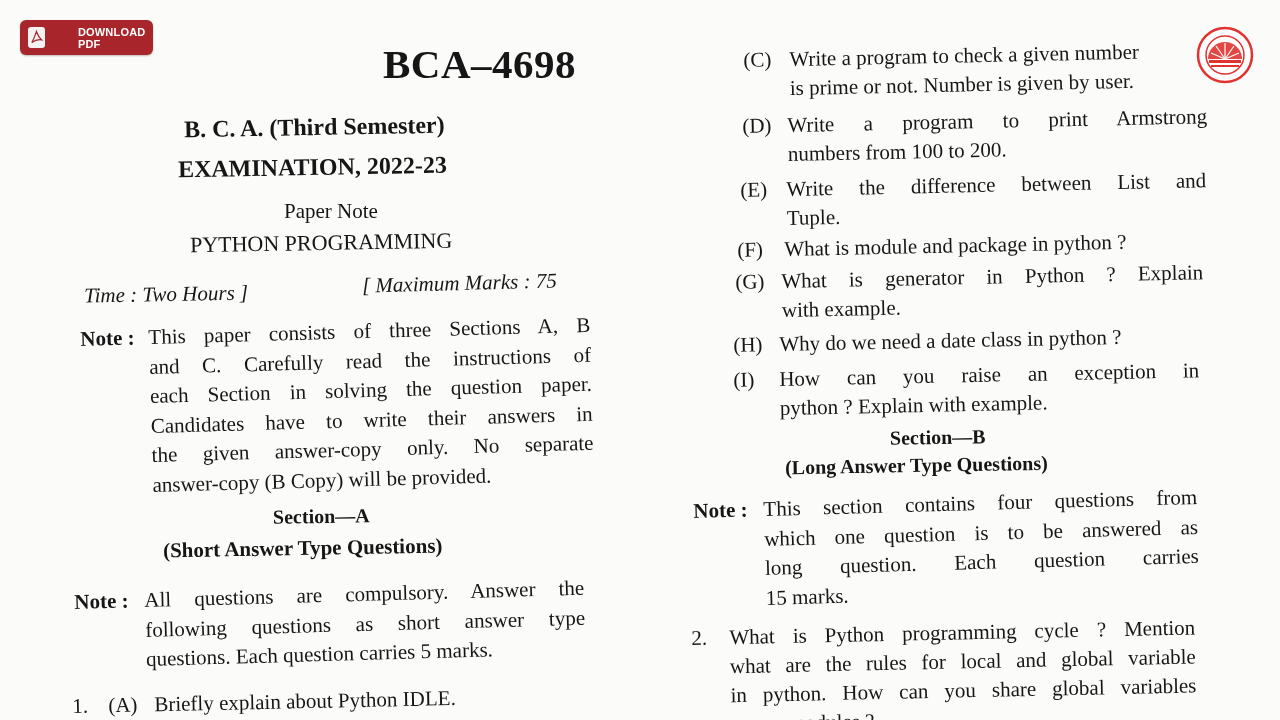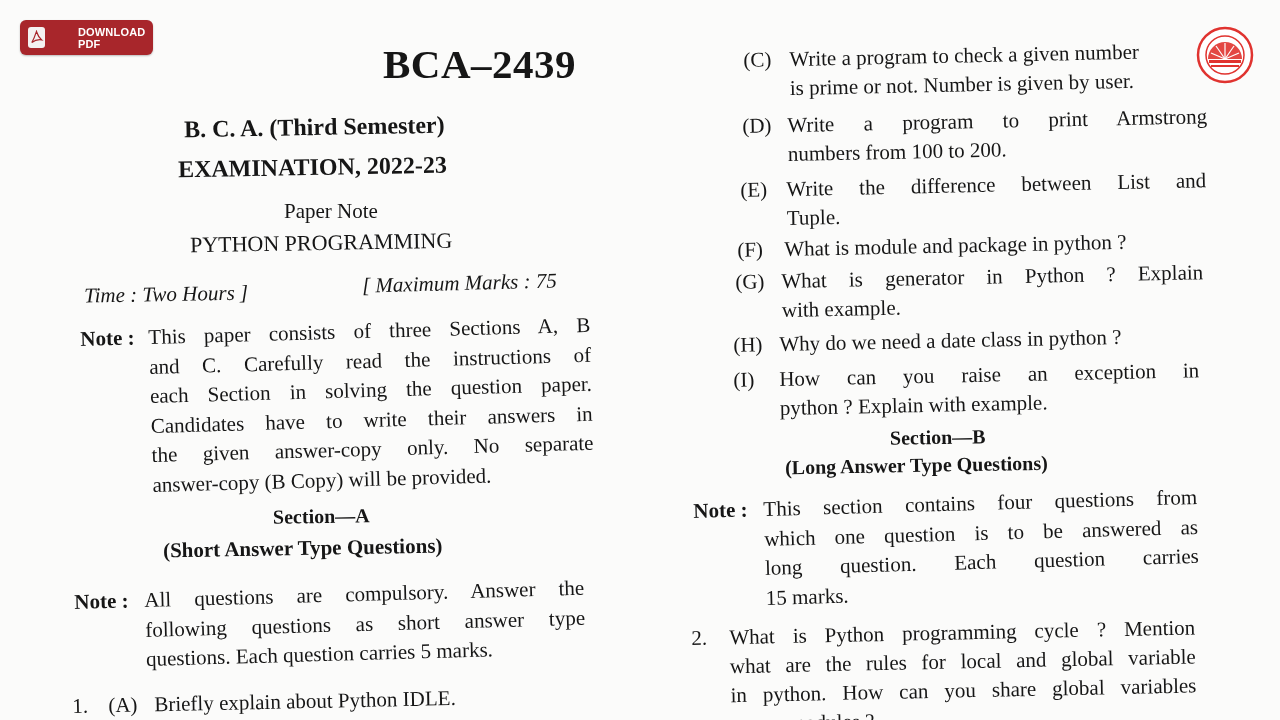--- a/index.html
+++ b/index.html
@@ -69,21 +69,21 @@
         <line x1="29" y1="33" x2="20" y2="20"></line>
       <line x1="29" y1="33" x2="38" y2="20"></line>
         <line x1="29" y1="33" x2="15" y2="27"></line>
       <line x1="29" y1="33" x2="43" y2="27"></line>
     </g>
     <rect x="13" y="34" width="32" height="3" fill="#e0332f"></rect>
     <rect x="15" y="39" width="28" height="2" fill="#e0332f"></rect>
   </svg>
 </div>
 
-<div class="abs code">BCA–2439</div>
+<div class="abs code">BCA–4698</div>
 <div class="abs t1">B. C. A. (Third Semester)</div>
 <div class="abs t2">EXAMINATION, 2022-23</div>
 <div class="abs t3">Paper Note</div>
 <div class="abs t4">PYTHON PROGRAMMING</div>
 <div class="abs time">Time : Two Hours ]</div>
 <div class="abs marks">[ Maximum Marks : 75</div>
 
 <div class="note-block" style="left:80px; top:325px; width:512px; height:180px;">
   <span class="note-key">Note :</span>
   <div class="note-text" style="left:68px; width:442px;">

